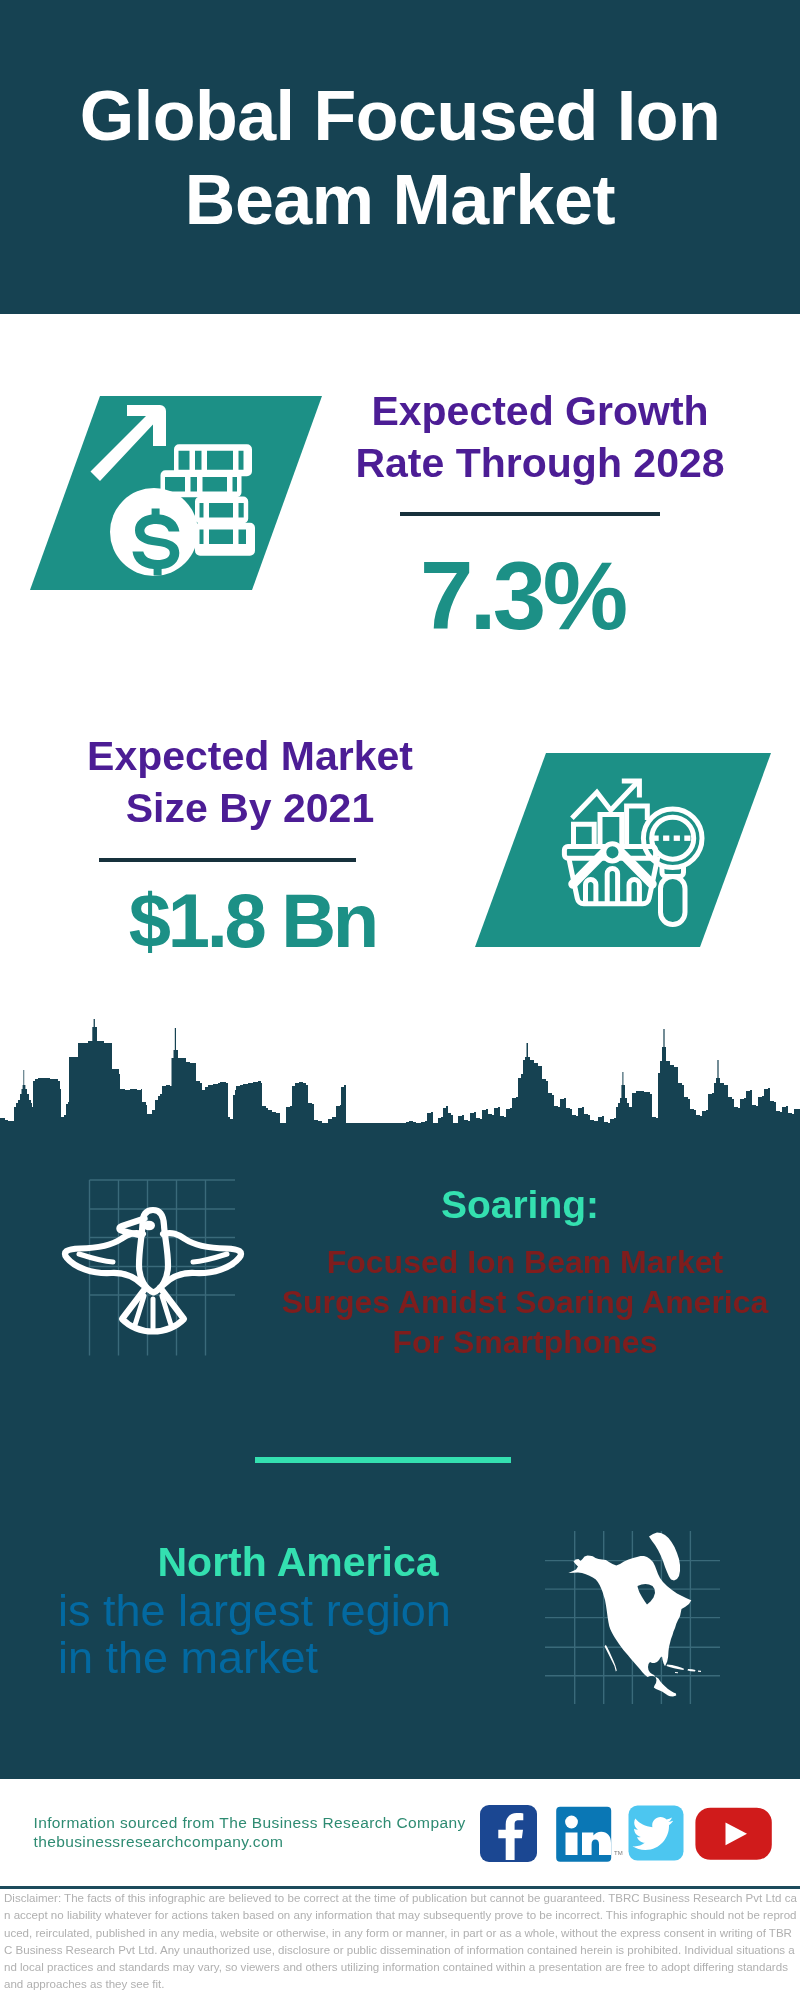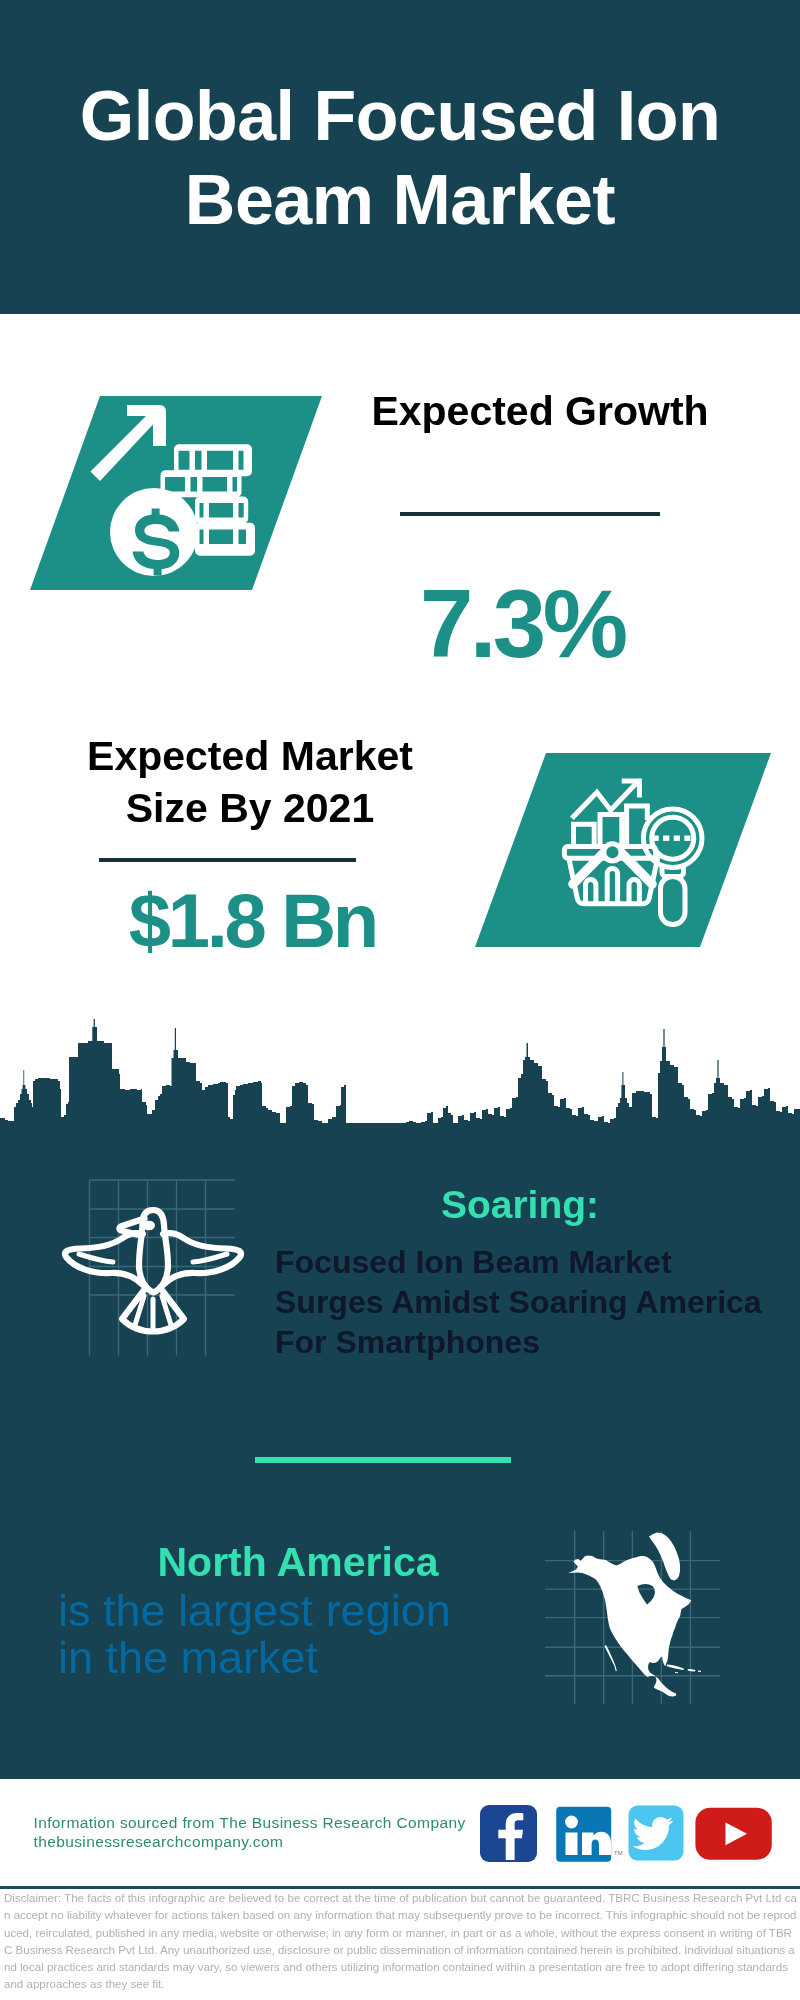--- a/index.html
+++ b/index.html
@@ -7,34 +7,34 @@
        overflow:hidden;-webkit-font-smoothing:antialiased;}
   .page{position:relative;width:800px;height:1724px;background:#ffffff;}
 
   
   .header{position:absolute;left:0;top:0;width:800px;height:314px;background:#164252;}
   .title{position:absolute;left:50px;top:74px;width:700px;text-align:center;color:#ffffff;
          font-size:70px;font-weight:bold;line-height:84px;letter-spacing:-0.5px;}
 
   
   .para{position:absolute;}
-  .stat-head{position:absolute;color:#000000;font-size:41px;font-weight:bold;line-height:52px;text-align:center;}
+  .stat-head{position:absolute;color:#4c1d95;font-size:41px;font-weight:bold;line-height:52px;text-align:center;}
   .stat-rule{position:absolute;height:4px;background:#17313c;}
   .stat-val{position:absolute;color:#1C9086;font-weight:bold;text-align:center;
             font-size:96px;line-height:104px;letter-spacing:-3.6px;text-indent:-3.6px;}
 
   
   .darkpanel{position:absolute;left:0;top:1123px;width:800px;height:656px;background:#164252;}
   .skyline{position:absolute;left:0;top:1010px;width:800px;height:170px;}
 
   .mintrule{position:absolute;height:5.5px;background:#34E0B0;}
   .iconbox{position:absolute;}
 
   .driver-label{position:absolute;color:#34E0B0;font-size:39px;font-weight:bold;text-align:center;}
-  .driver-text{position:absolute;color:#0f172a;font-size:32px;font-weight:bold;line-height:40px;}
+  .driver-text{position:absolute;color:#7f1d1d;font-size:32px;font-weight:bold;line-height:40px;text-align:center;}
 
   .region-name{position:absolute;color:#34E0B0;font-size:41px;font-weight:bold;text-align:center;}
   .region-text{position:absolute;color:#0369a1;font-size:45px;line-height:47px;text-align:left;}
 
   
   .footer{position:absolute;left:0;top:1779px;width:800px;height:108px;background:#ffffff;}
   .src{position:absolute;left:33.5px;top:1812.5px;color:#2E8B72;font-size:15.5px;line-height:19.7px;letter-spacing:0.38px;}
 
   .disclaimer{position:absolute;left:4px;top:1890px;width:793px;color:#b0b0b0;
               font-size:11.55px;line-height:17.3px;text-align:left;
@@ -78,23 +78,24 @@
       <path fill="#1C9086" d="M121.6,118.6 h8 v6 c10.9,0.9 18.6,7.4 19.8,16.9 h-10.7
         c-1.2,-4.7 -5.6,-7.6 -12.3,-7.6 -7.3,0 -12,2.7 -12,6.7 0,3.5 2.7,5.4 9.3,6.4
         l8.6,1.4 c11.4,1.8 17,6.5 17,14.5 0,8.8 -6.9,15.1 -17.7,16.1 v6.4 h-8 v-6.3
         c-12.1,-0.9 -20,-7.5 -21.1,-17.5 h10.8 c1.2,5.2 6.2,8.4 14,8.4 7.6,0 12.5,-2.8 12.5,-7.1
         0,-3.5 -2.7,-5.5 -9.2,-6.6 l-8.7,-1.4 c-11.3,-1.8 -16.9,-6.7 -16.9,-14.7 0,-8.3 6.7,-14.4 16.6,-15.6 z"></path>
     </g>
   </svg>
 
   <div class="stat-head" style="left:310px;top:385px;width:460px;">
       <div>Expected Growth</div>
+      <div>Rate Through 2028</div>
     </div>
   <div class="stat-rule" style="left:400px;top:512px;width:260px;"></div>
-  <div class="stat-val" style="left:294px;top:572px;width:460px;">7.3%</div>
+  <div class="stat-val" style="left:294px;top:544px;width:460px;">7.3%</div>
 
   <svg class="para" style="left:475px;top:748px;" width="310" height="210" viewBox="0 0 310 210">
     <polygon points="71,5 296,5 225,199 0,199" fill="#1C9086"></polygon>
     <g fill="none" stroke="#ffffff" stroke-width="5" stroke-linecap="butt" stroke-linejoin="miter">
 
       <polyline points="96.9,70.3 121.9,44.3 135.7,62.2 161.7,34.8"></polyline>
       <polyline points="146.8,33 164.4,33 164.4,49.5"></polyline>
 
       <polyline points="98.5,98 98.5,76.2 119.2,76.2 119.2,98"></polyline>
 

